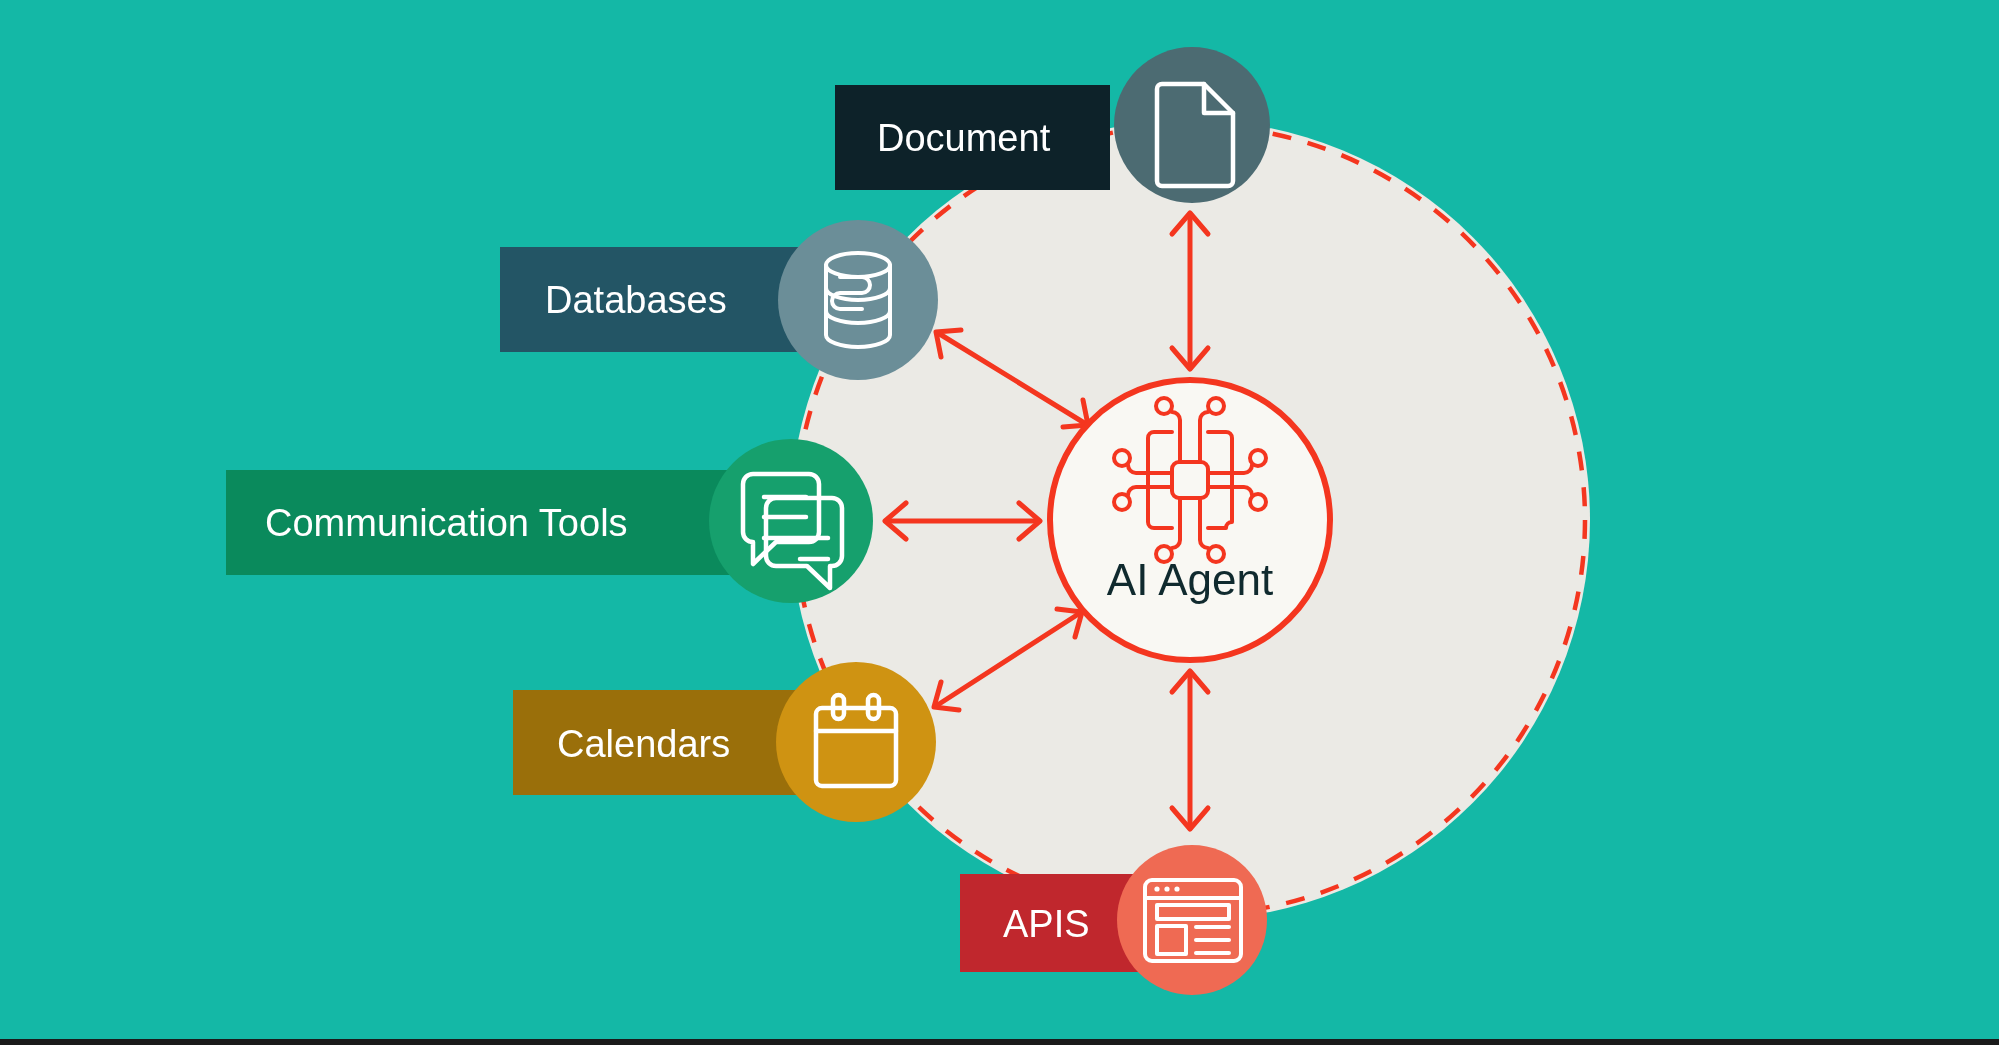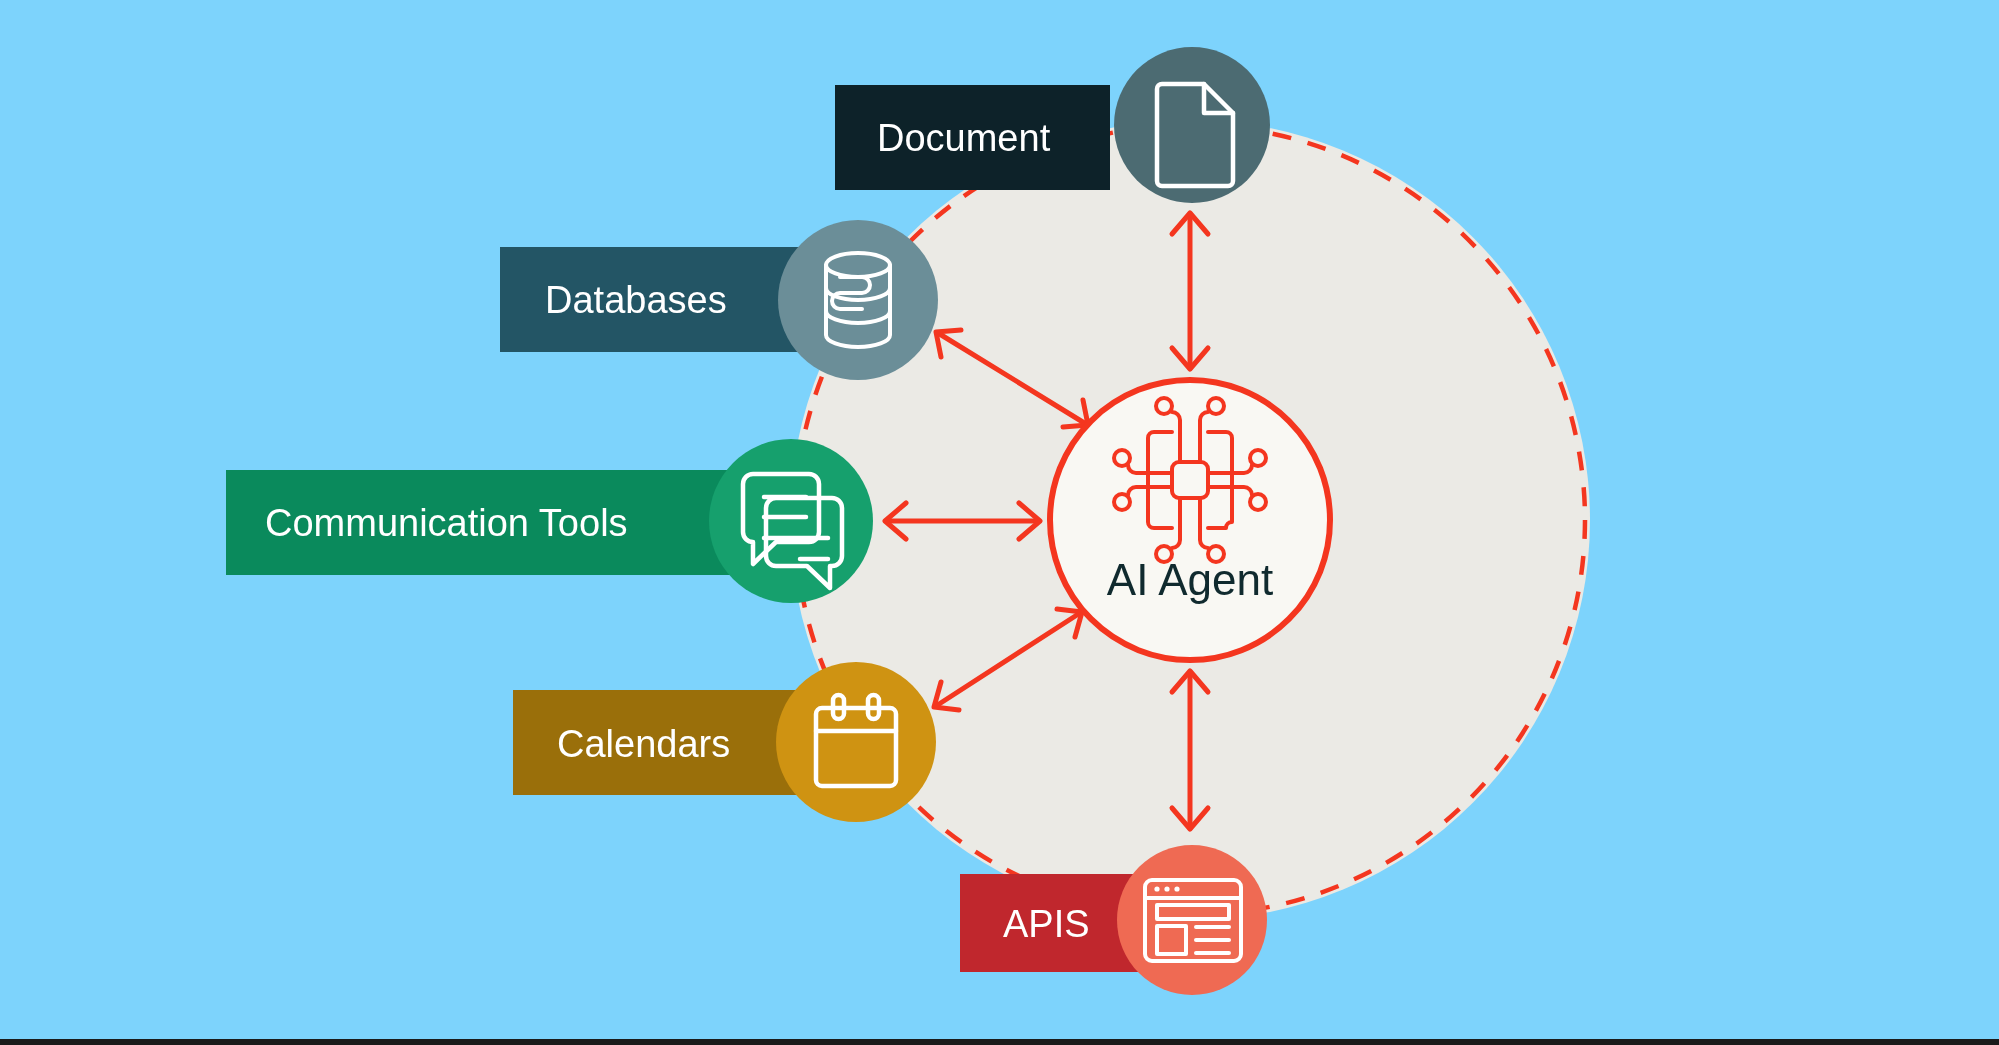--- a/index.html
+++ b/index.html
@@ -8,21 +8,21 @@
     padding: 0;
     background: #f7f6f1;
   }
   body {
     font-family: "Liberation Sans", sans-serif;
   }
   #stage {
     position: relative;
     width: 1999px;
     height: 1045px;
-    background: #7dd3fc;
+    background: #14b8a6;
     overflow: hidden;
   }
   #diagram-svg {
     position: absolute;
     left: 0;
     top: 0;
     width: 1999px;
     height: 1045px;
   }
   .node-label-text {

